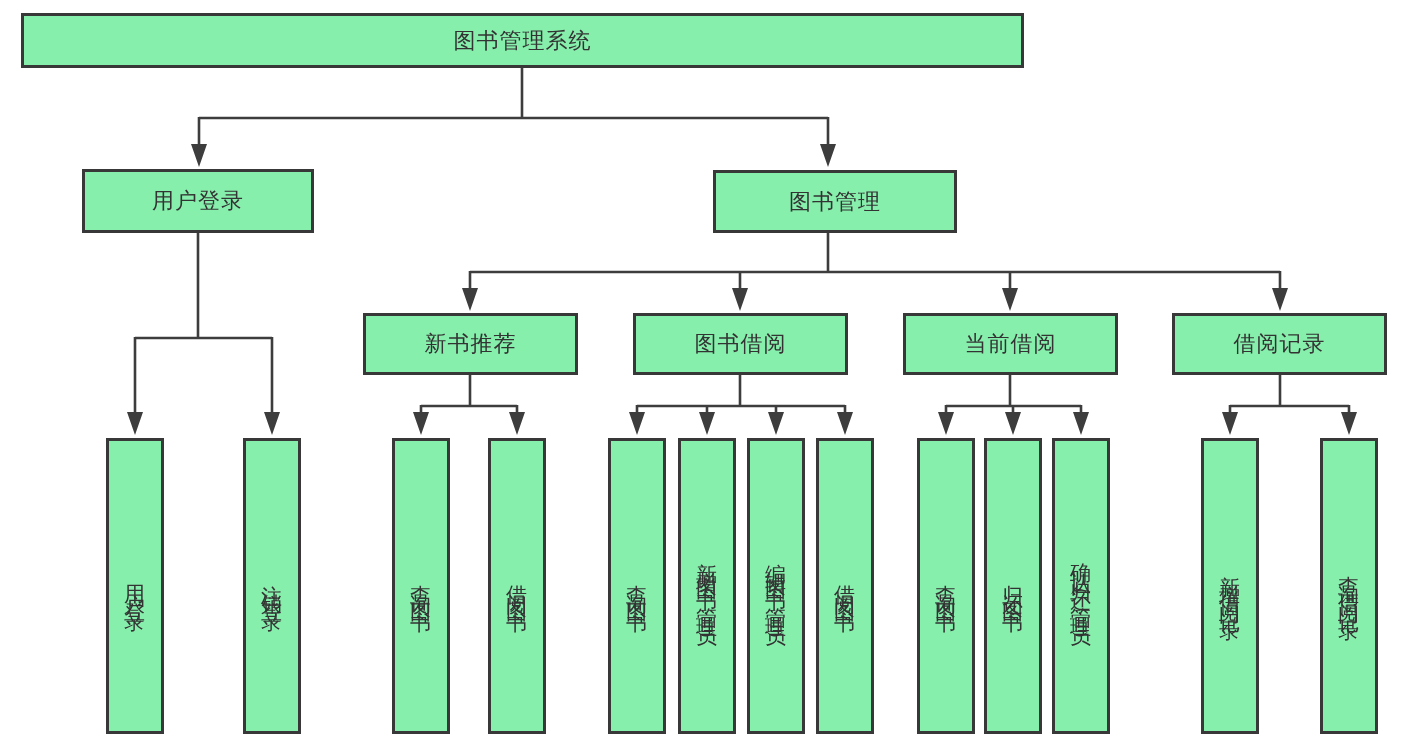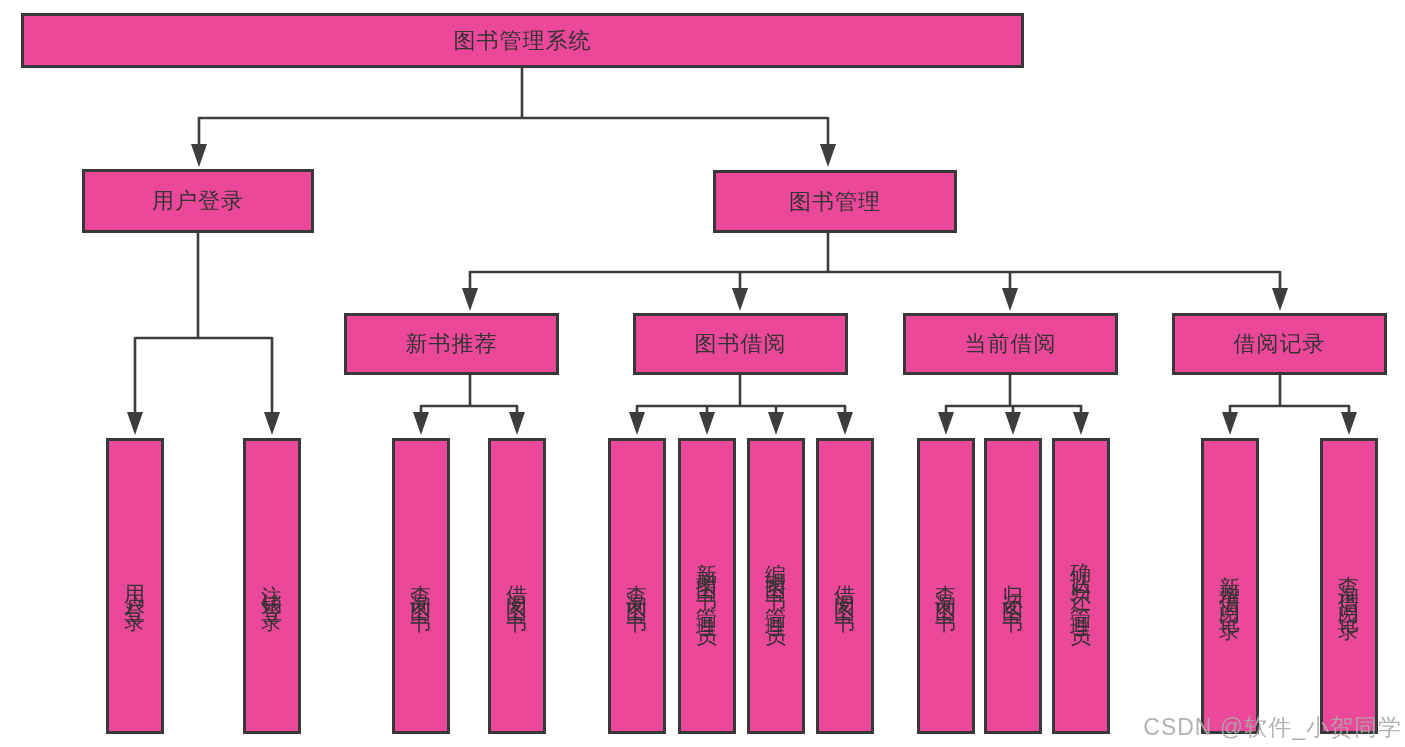--- a/index.html
+++ b/index.html
@@ -12,21 +12,21 @@
     font-family: "Liberation Sans", "DejaVu Sans", sans-serif;
   }
   .wires {
     position: absolute;
     left: 0; top: 0;
     width: 1405px; height: 747px;
     z-index: 1;
   }
   .node {
     position: absolute;
-    background: #ec4899;
+    background: #86efac;
     border: 3px solid #383838;
     box-sizing: border-box;
     display: flex;
     align-items: center;
     justify-content: center;
     color: #333333;
     z-index: 2;
   }
   .hnode { font-size: 22px; letter-spacing: 1px; }
   .leaf  { font-size: 21px; }
@@ -111,21 +111,21 @@
     <span>图书管理系统</span>
   </div>
 
   <div class="node hnode" style="left:82px; top:169px; width:232px; height:64px;">
     <span>用户登录</span>
   </div>
   <div class="node hnode" style="left:713px; top:170px; width:244px; height:63px;">
     <span>图书管理</span>
   </div>
 
-  <div class="node hnode" style="left:344px; top:313px; width:215px; height:62px;">
+  <div class="node hnode" style="left:363px; top:313px; width:215px; height:62px;">
     <span>新书推荐</span>
   </div>
   <div class="node hnode" style="left:633px; top:313px; width:215px; height:62px;justify-content:center;">
     <span>图书借阅</span>
   </div>
   <div class="node hnode" style="left:903px; top:313px; width:215px; height:62px;">
     <span>当前借阅</span>
   </div>
   <div class="node hnode" style="left:1172px; top:313px; width:215px; height:62px;text-align:center;">
     <span>借阅记录</span>
@@ -168,15 +168,14 @@
     <span class="vtext">确认归还（管理员）</span>
   </div>
 
   <div class="node leaf" style="left:1201px; top:438px; width:58px; height:296px;">
     <span class="vtext">新增借阅记录</span>
   </div>
   <div class="node leaf" style="left:1320px; top:438px; width:58px; height:296px;">
     <span class="vtext">查询借阅记录</span>
   </div>
 
-  <div class="watermark">CSDN @软件_小贺同学</div>
 
 </div>
 
 </body></html>

